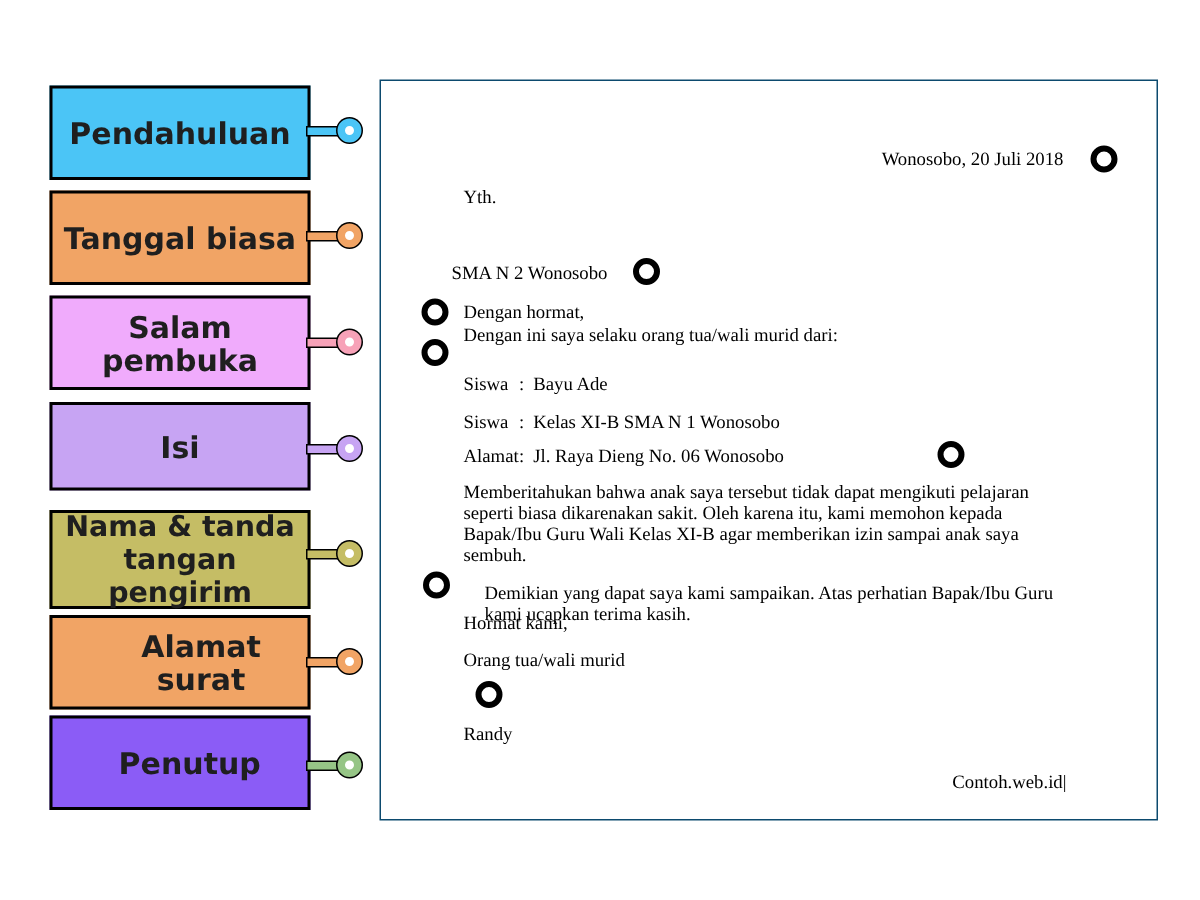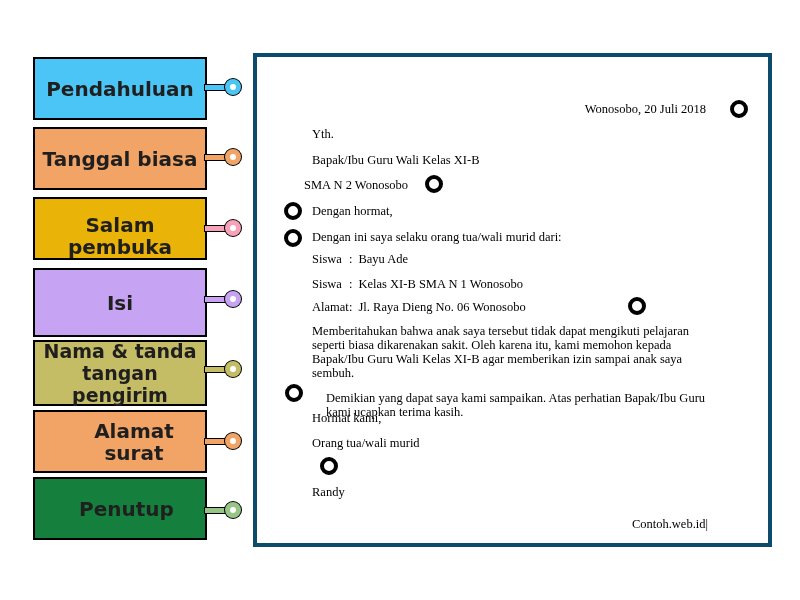--- a/index.html
+++ b/index.html
@@ -19,21 +19,21 @@
     box-sizing:border-box;
     display:flex;align-items:center;justify-content:center;
     text-align:center;
     font-size:20px;font-weight:600;color:#1f1f1f;
     line-height:22px;
     cursor:pointer;
   }
   .b1{top:57px;height:63px;}
   .b2{top:127px;height:63px;}
   .b3{top:197px;height:63px;}
-  .b4{top:268px;height:69px;}
+  .b4{top:268px;height:59px;}
   .b5{top:340px;height:66px;font-size:19px;}
   .b6{top:410px;height:63px;padding-left:28px;}
   .b7{top:477px;height:63px;}
   
   .stem{
     position:absolute;left:205px;width:26px;height:5px;
     box-shadow:0 0 0 1px #000;
   }
   .s1{top:85px;} .s2{top:155px;} .s3{top:226px;} .s4{top:297px;}
   .s5{top:367px;} .s6{top:439px;} .s7{top:508px;}
@@ -43,32 +43,32 @@
     border-width:5px;border-style:solid;
     box-sizing:border-box;
     box-shadow:0 0 0 1px #000;
     cursor:pointer;
   }
   .d1{top:79px;} .d2{top:149px;} .d3{top:220px;} .d4{top:291px;}
   .d5{top:361px;} .d6{top:433px;} .d7{top:502px;}
   
   .paper{
     position:absolute;left:253px;top:53px;width:519px;height:494px;
-    background:#ffffff;border:4px solid #0c4a6e;box-sizing:border-box;
+    background:#ffffff;border:1px solid #0c4a6e;box-sizing:border-box;
     font-family:"Liberation Serif","DejaVu Serif",serif;
     font-size:12.5px;color:#000;
   }
   .pline{position:absolute;white-space:nowrap;}
   .ppara{position:absolute;left:55px;width:404px;line-height:14px;white-space:normal;}
   .l-date{top:45px;right:62px;}
   .l-yth{top:70px;left:55px;}
   .l-recipient{top:96px;left:55px;}
   .l-school{top:121px;left:47px;text-align:center;}
   .l-salut{top:147px;left:55px;}
-  .l-open{top:173px;left:55px;}
+  .l-open{top:162px;left:55px;}
   .l-nama{top:195px;left:55px;}
   .l-siswa{top:220px;left:55px;}
   .l-alamat{top:243px;left:55px;}
   .l-body{top:267px;}
   .l-close{top:334px;margin-left:14px;}
   .l-hormat{top:354px;left:55px;}
   .l-orang{top:379px;left:55px;}
   .l-randy{top:428px;left:55px;}
   .l-mark{top:440px;right:60px;margin-top:20px;}
   .detail-label{display:inline-block;width:37px;}
@@ -91,33 +91,33 @@
 <body>
 
 <div class="canvas">
 
   <div class="label-box b1" style="background-color: rgb(75, 197, 246);">
       <span>Pendahuluan</span>
     </div>
   <div class="label-box b2" style="background-color: rgb(241, 164, 101);">
       <span>Tanggal biasa</span>
     </div>
-  <div class="label-box b3" style="background-color: #eab308; align-items: flex-end;">
+  <div class="label-box b3" style="background-color: #f0abfc;">
       <span>Salam pembuka</span>
     </div>
   <div class="label-box b4" style="background-color: rgb(199, 164, 243);">
       <span>Isi</span>
     </div>
   <div class="label-box b5" style="background-color: rgb(197, 189, 101);">
       <span>Nama &amp; tanda tangan pengirim</span>
     </div>
   <div class="label-box b6" style="background-color: rgb(241, 164, 101);">
       <span>Alamat surat</span>
     </div>
-  <div class="label-box b7" style="background-color: #15803d; padding-left: 13px;">
+  <div class="label-box b7" style="background-color: #8b5cf6; padding-left: 13px;">
       <span>Penutup</span>
     </div>
 
   <div class="stem s1" style="background-color: rgb(75, 197, 246);"></div>
   <div class="stem s2" style="background-color: rgb(241, 164, 101);"></div>
   <div class="stem s3" style="background-color: rgb(247, 162, 184);"></div>
   <div class="stem s4" style="background-color: rgb(199, 164, 243);"></div>
   <div class="stem s5" style="background-color: rgb(197, 189, 101);"></div>
   <div class="stem s6" style="background-color: rgb(241, 164, 101);"></div>
   <div class="stem s7" style="background-color: rgb(150, 197, 134);"></div>
@@ -126,21 +126,20 @@
   <div class="dot d2" style="border-color: rgb(241, 164, 101);"></div>
   <div class="dot d3" style="border-color: rgb(247, 162, 184);"></div>
   <div class="dot d4" style="border-color: rgb(199, 164, 243);"></div>
   <div class="dot d5" style="border-color: rgb(197, 189, 101);"></div>
   <div class="dot d6" style="border-color: rgb(241, 164, 101);"></div>
   <div class="dot d7" style="border-color: rgb(150, 197, 134);"></div>
 
   <div class="paper">
     <div class="pline l-date">Wonosobo, 20 Juli 2018</div>
     <div class="pline l-yth">Yth.</div>
-    <div class="pline l-recipient">Bapak/Ibu Guru Wali Kelas XI-B</div>
     <div class="pline l-school">SMA N 2 Wonosobo</div>
     <div class="pline l-salut">Dengan hormat,</div>
     <div class="pline l-open">Dengan ini saya selaku orang tua/wali murid dari:</div>
 
     <div class="pline l-nama">
       <span class="detail-label">Siswa</span><span class="detail-sep">:</span><span>Bayu Ade</span>
     </div>
     <div class="pline l-siswa">
       <span class="detail-label">Siswa</span><span class="detail-sep">:</span><span>Kelas XI-B SMA N 1 Wonosobo</span>
     </div>

